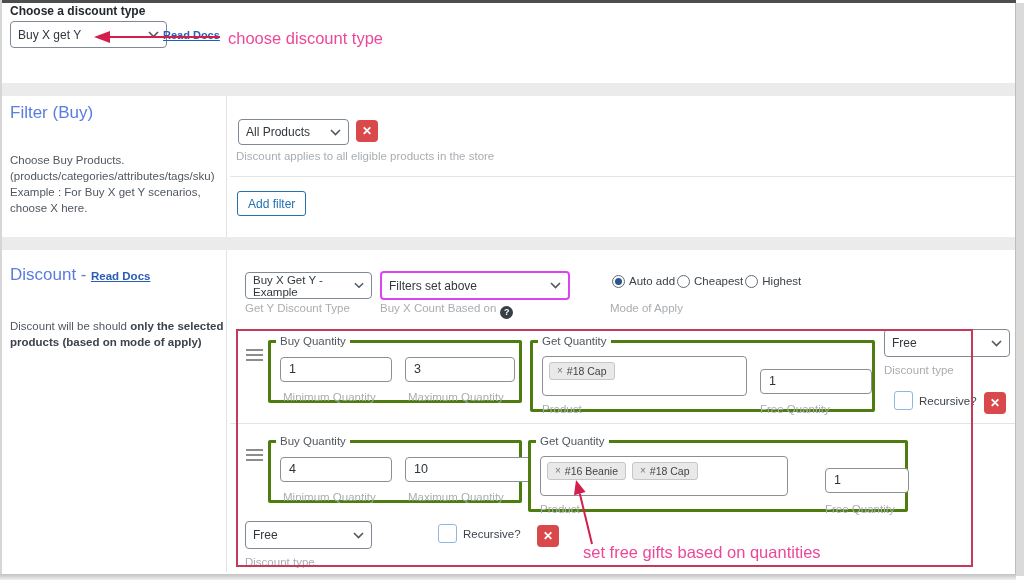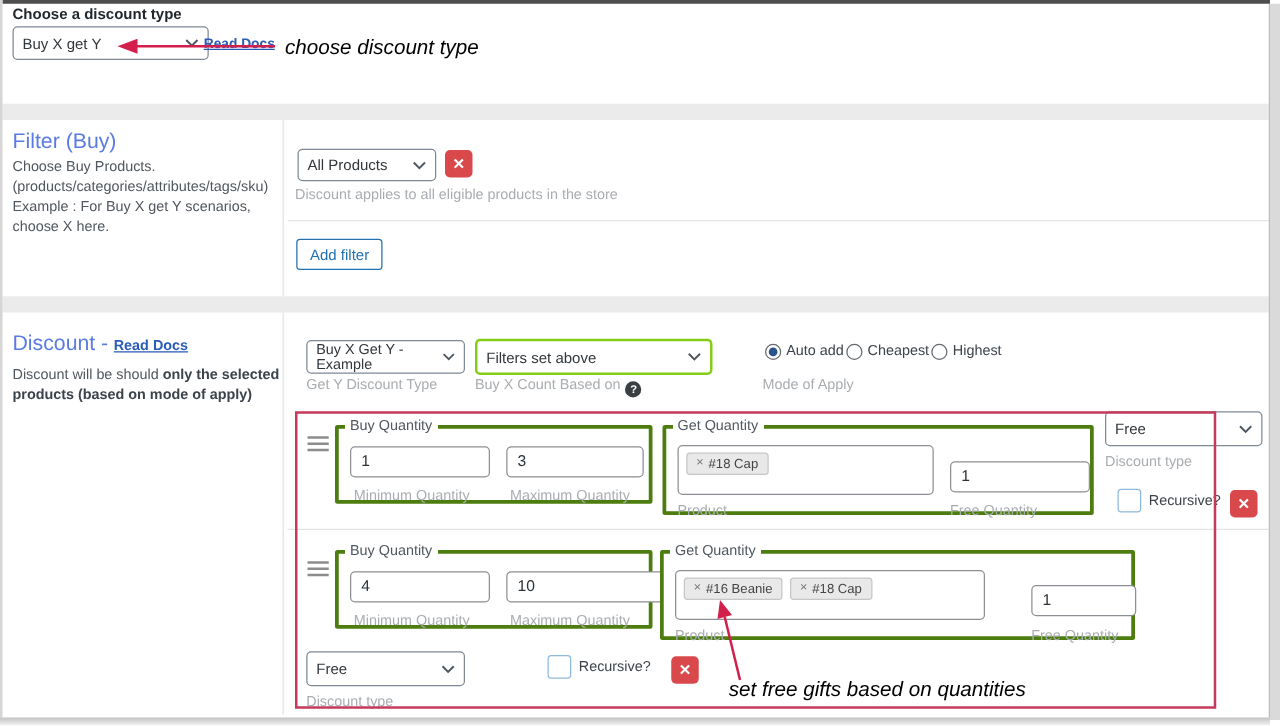--- a/index.html
+++ b/index.html
@@ -16,27 +16,27 @@
   .edge-bottom { left:0; top:574px; width:1016px; height:6px; background:linear-gradient(#c2c2c2,#efefef); }
 
   .band { position:absolute; left:2px; width:1013px; height:13px; background:#ebebeb; }
   .vdivider { position:absolute; width:1px; background:#e3e3e3; }
   .hline { position:absolute; height:1px; background:#e4e4e4; }
 
   .abs { position:absolute; }
   .lbl-strong { font-size:12px; font-weight:bold; color:#23282d; line-height:1; }
   .muted { font-size:11.5px; color:#a9adb1; line-height:1; }
   .sec-title { font-size:17px; font-weight:normal; color:#5a7ce2; line-height:1; }
-  .para { font-size:11.5px; line-height:16px; color:#50575e; }
+  .para { font-size:11.5px; line-height:16px; color:#50575e;margin-top:26px; }
   .docs-link { font-size:11px; font-weight:bold; color:#2a5bb7; text-decoration:underline; line-height:1; cursor:pointer; }
 
   .select { position:absolute; background:#fff; border:1px solid #7e8993; border-radius:4px;
             display:flex; align-items:center; justify-content:space-between;
             padding:0 7px; font-size:12px; color:#32373c; cursor:pointer; }
-  .select.focused { border:2px solid #84cc16; }
+  .select.focused { border:2px solid #d946ef; }
   .chev { flex:0 0 auto; margin-left:4px; }
 
   .input { position:absolute; background:#fff; border:1px solid #8c8f94; border-radius:4px;
            padding:0 8px; font-size:12.5px; color:#2c3338; font-family:inherit; }
 
   fieldset.group { position:absolute; border:3px solid #4d7c0f; border-radius:2px; background:#fff; }
   fieldset.group legend { margin-left:5px; padding:0 4px; font-size:11.5px; color:#50575e; line-height:1; }
 
   .multibox { position:absolute; background:#fff; border:1px solid #8c8f94; border-radius:4px;
               display:flex; align-items:flex-start; gap:6px; padding:5px 6px; }
@@ -61,21 +61,21 @@
               border-radius:3px; cursor:pointer; appearance:none; }
   .cb-lbl { font-size:11.5px; color:#3c434a; line-height:1; }
 
   .help { display:inline-flex; width:13px; height:13px; border-radius:50%; background:#3a3f44; color:#fff;
           font-size:9px; font-weight:bold; align-items:center; justify-content:center; margin-left:4px;
           vertical-align:-3px; }
 
   .handle { position:absolute; width:17px; cursor:grab; }
   .handle i { display:block; height:2px; background:#8d8d8d; margin-bottom:3px; }
   .anno-box { position:absolute; border:2px solid #c43a5b; z-index:50; pointer-events:none; }
-  .anno-text { position:absolute; font-size:16.5px; color:#000000; line-height:1.2; z-index:51; pointer-events:none; white-space:nowrap;font-style:italic; }
+  .anno-text { position:absolute; font-size:16.5px; color:#ec4899; line-height:1.2; z-index:51; pointer-events:none; white-space:nowrap; }
   svg.anno { position:absolute; z-index:52; pointer-events:none; overflow:visible; }
 </style>
 </head>
 <body>
 
 <div class="page">
 
   <div class="abs lbl-strong" style="left:10px; top:5px;">Choose a discount type</div>
 
   <div class="select" style="left:10px; top:21px; width:157px; height:27px;">

